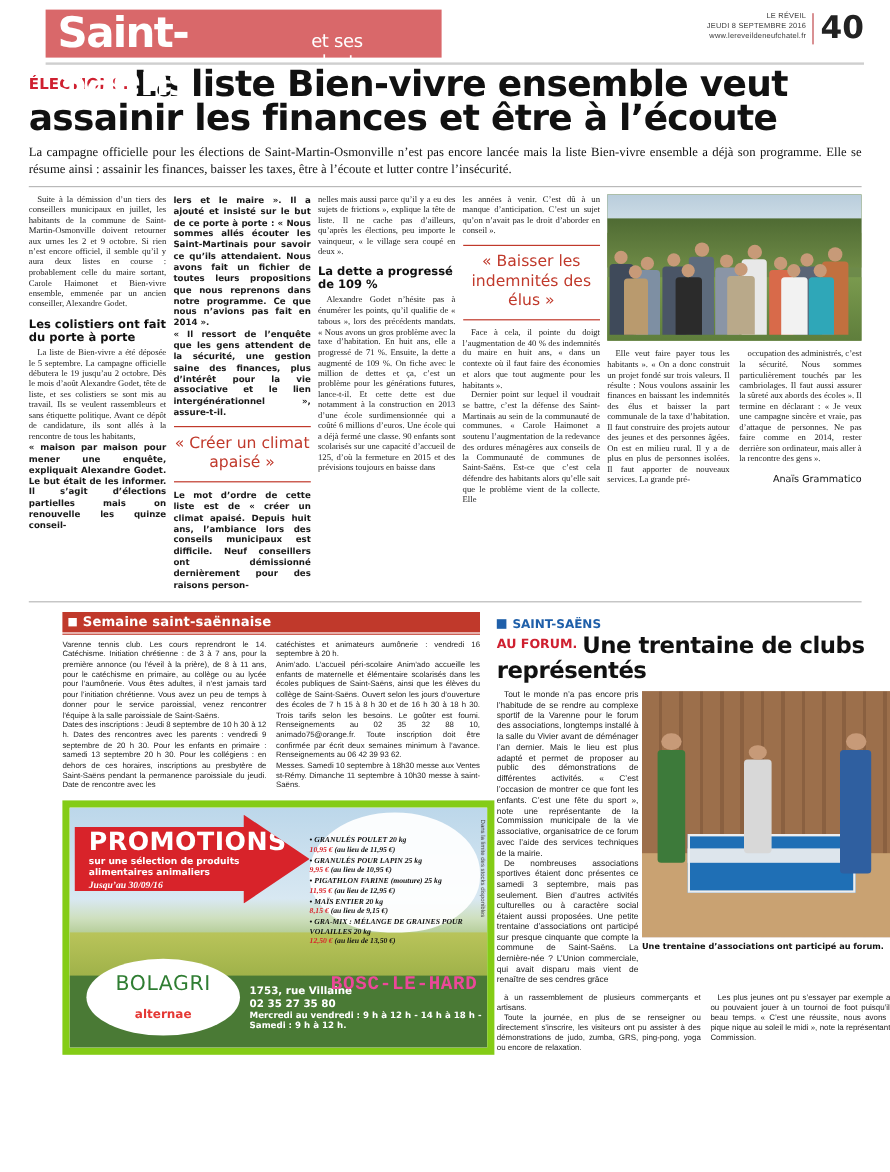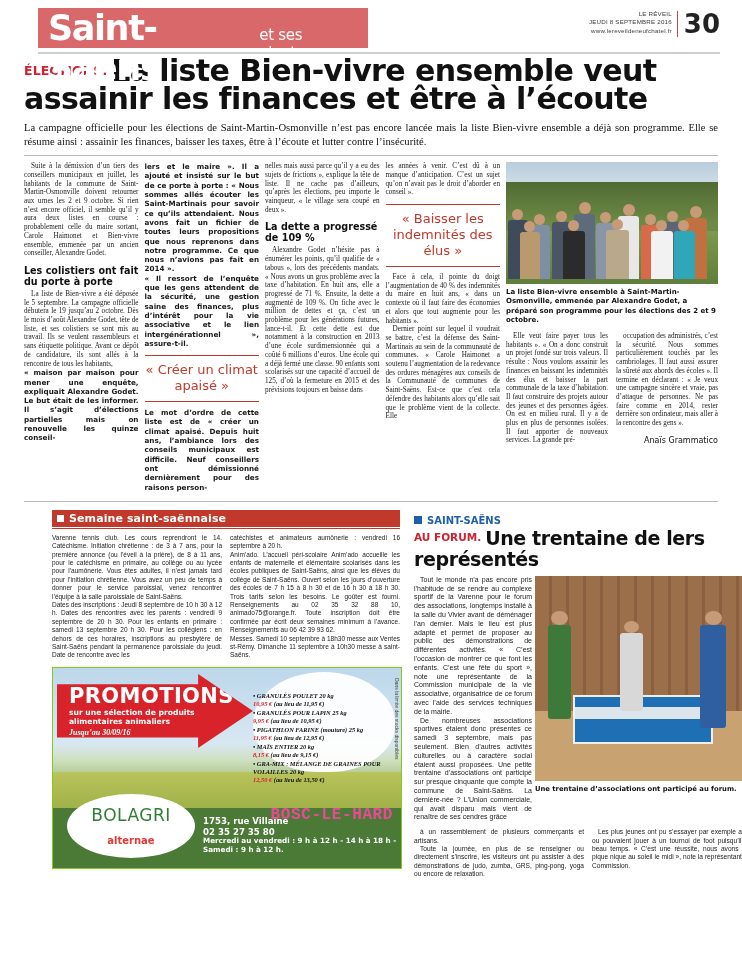--- a/index.html
+++ b/index.html
@@ -137,21 +137,21 @@
   }
 
   .agenda{display:flex;gap:8px;margin-top:5px;}
   .agenda .ac{width:170px;}
   .agenda p{
     font-family:"Liberation Sans",sans-serif;font-size:6.5px;line-height:8.4px;
     text-align:justify;margin:0;color:#1a1a1a;
   }
 
   
-  .ad{margin-top:7px;width:348px;height:200px;position:relative;overflow:hidden;border:1px solid #84cc16;}
+  .ad{margin-top:7px;width:348px;height:200px;position:relative;overflow:hidden;border:6px solid #84cc16;}
   .ad .sky{position:absolute;inset:0;background:linear-gradient(#bcd7ea 0%,#d8e8f2 38%,#cfe0c0 46%,#8fb15e 62%,#6d9442 100%);}
   .ad .field{position:absolute;left:0;bottom:26%;width:100%;height:22%;background:linear-gradient(#b9c45a,#9aae46);}
   .ad .green{position:absolute;left:0;bottom:0;width:100%;height:30%;background:#4a7a35;}
   .arrow{
     position:absolute;left:4px;top:6px;width:196px;height:74px;background:#d8232a;
     clip-path:polygon(0 14%,72% 14%,72% 0,100% 50%,72% 100%,72% 86%,0 86%);
   }
   .arrow .t1{
     position:absolute;left:12px;top:10px;font-family:"DejaVu Sans",sans-serif;font-weight:bold;
     font-size:21px;color:#fff;letter-spacing:0.4px;
@@ -230,21 +230,21 @@
     <div class="mast-bar">
       <span class="mast-title">Saint-Saëns</span>
       <span class="mast-sub">et ses alentours</span>
     </div>
     <div class="mast-right">
       <div class="mast-info">
         <div>LE RÉVEIL</div>
         <div>JEUDI 8 SEPTEMBRE 2016</div>
         <div>www.lereveildeneufchatel.fr</div>
       </div>
-      <div class="mast-pagenum">30</div>
+      <div class="mast-pagenum">40</div>
     </div>
     <div class="mast-rule"></div>
   </div>
 
 
   <div class="headline-wrap">
     <span class="hl-flag">ÉLECTIONS.</span>
     <span class="hl-main">La liste Bien-vivre ensemble veut assainir les finances et être à l’écoute</span>
   </div>
 
@@ -313,21 +313,20 @@
           <div class="p-person" style="left:57px;width:22px;height:54%;background:#2b2b2b;"></div>
           <div class="p-head" style="left:62px;bottom:54%;width:11px;height:11px;"></div>
           <div class="p-person" style="left:100px;width:23px;height:55%;background:#b9a98a;"></div>
           <div class="p-head" style="left:106px;bottom:55%;width:11px;height:11px;"></div>
           <div class="p-person" style="left:145px;width:22px;height:53%;background:#f2f2f2;"></div>
           <div class="p-head" style="left:150px;bottom:53%;width:11px;height:11px;"></div>
           <div class="p-person" style="left:168px;width:21px;height:54%;background:#2fa7b8;"></div>
           <div class="p-head" style="left:172px;bottom:54%;width:11px;height:11px;"></div>
         </div>
       </div>
-      <div class="caption">La liste Bien-vivre ensemble à Saint-Martin-Osmonville, emmenée par Alexandre Godet, a préparé son programme pour les élections des 2 et 9 octobre.</div>
       <div class="subcols">
         <div class="subcol">
           <p>Elle veut faire payer tous les habitants ».
 « On a donc construit un projet fondé sur trois valeurs. Il résulte : Nous voulons assainir les finances en baissant les indemnités des élus et baisser la part communale de la taxe d’habitation. Il faut construire des projets autour des jeunes et des personnes âgées. On est en milieu rural. Il y a de plus en plus de personnes isolées. Il faut apporter de nouveaux services. La grande pré-</p>
         </div>
         <div class="subcol">
           <p>occupation des administrés, c’est la sécurité. Nous sommes particulièrement touchés par les cambriolages. Il faut aussi assurer la sûreté aux abords des écoles ».
 Il termine en déclarant : « Je veux une campagne sincère et vraie, pas d’attaque de personnes. Ne pas faire comme en 2014, rester derrière son ordinateur, mais aller à la rencontre des gens ».</p>
           <div class="byline">Anaïs Grammatico</div>
         </div>
@@ -413,21 +412,21 @@
       </div>
     </div>
 
     <div class="br">
       <div class="kicker2">
         <span class="sq"></span>
         <span class="t">SAINT-SAËNS</span>
       </div>
       <div class="hl2">
         <span class="flag">AU FORUM.</span>
-        <span class="main">Une trentaine de lers représentés</span>
+        <span class="main">Une trentaine de clubs représentés</span>
       </div>
 
       <div class="rtext">
         <div class="rc">
           <p>Tout le monde n’a pas encore pris l’habitude de se rendre au complexe sportif de la Varenne pour le forum des associations, longtemps installé à la salle du Vivier avant de déménager l’an dernier. Mais le lieu est plus adapté et permet de proposer au public des démonstrations de différentes activités. « C’est l’occasion de montrer ce que font les enfants. C’est une fête du sport », note une représentante de la Commission municipale de la vie associative, organisatrice de ce forum avec l’aide des services techniques de la mairie.</p>
           <p>De nombreuses associations sportives étaient donc présentes ce samedi 3 septembre, mais pas seulement. Bien d’autres activités culturelles ou à caractère social étaient aussi proposées. Une petite trentaine d’associations ont participé sur presque cinquante que compte la commune de Saint-Saëns. La dernière-née ? L’Union commerciale, qui avait disparu mais vient de renaître de ses cendres grâce</p>
         </div>
         <div>
           <div class="rphoto">
             <div class="wall"></div>

